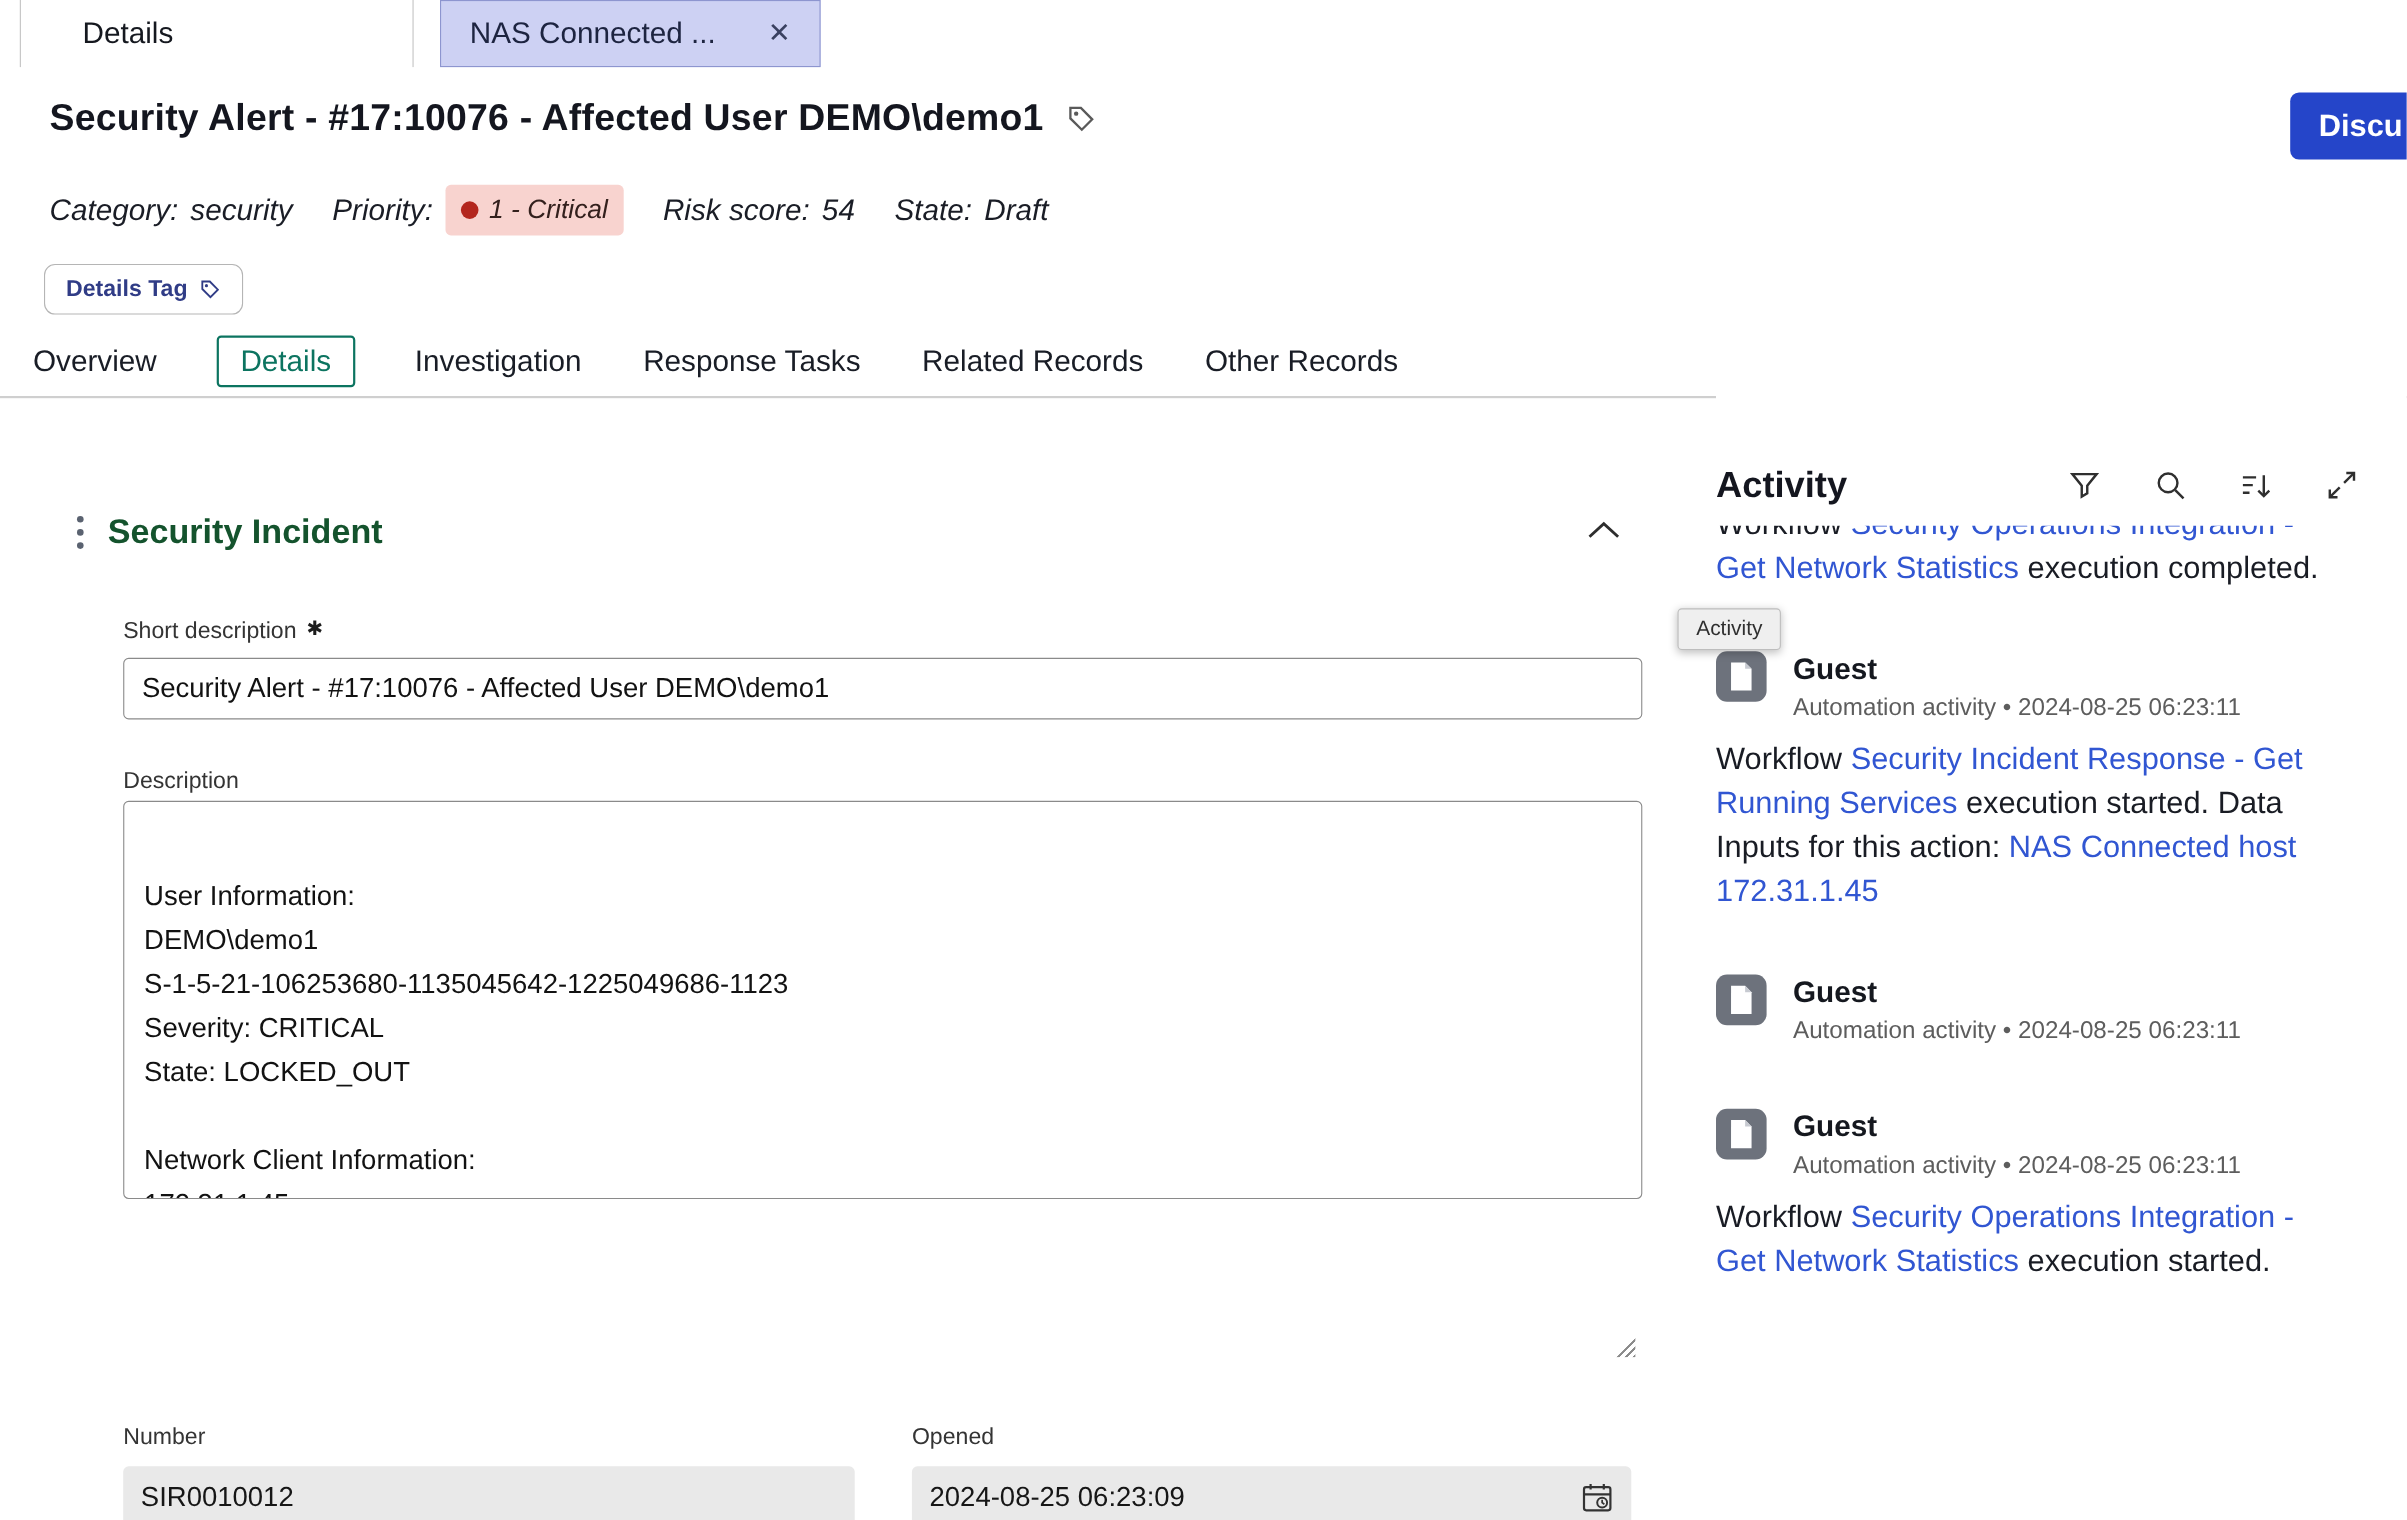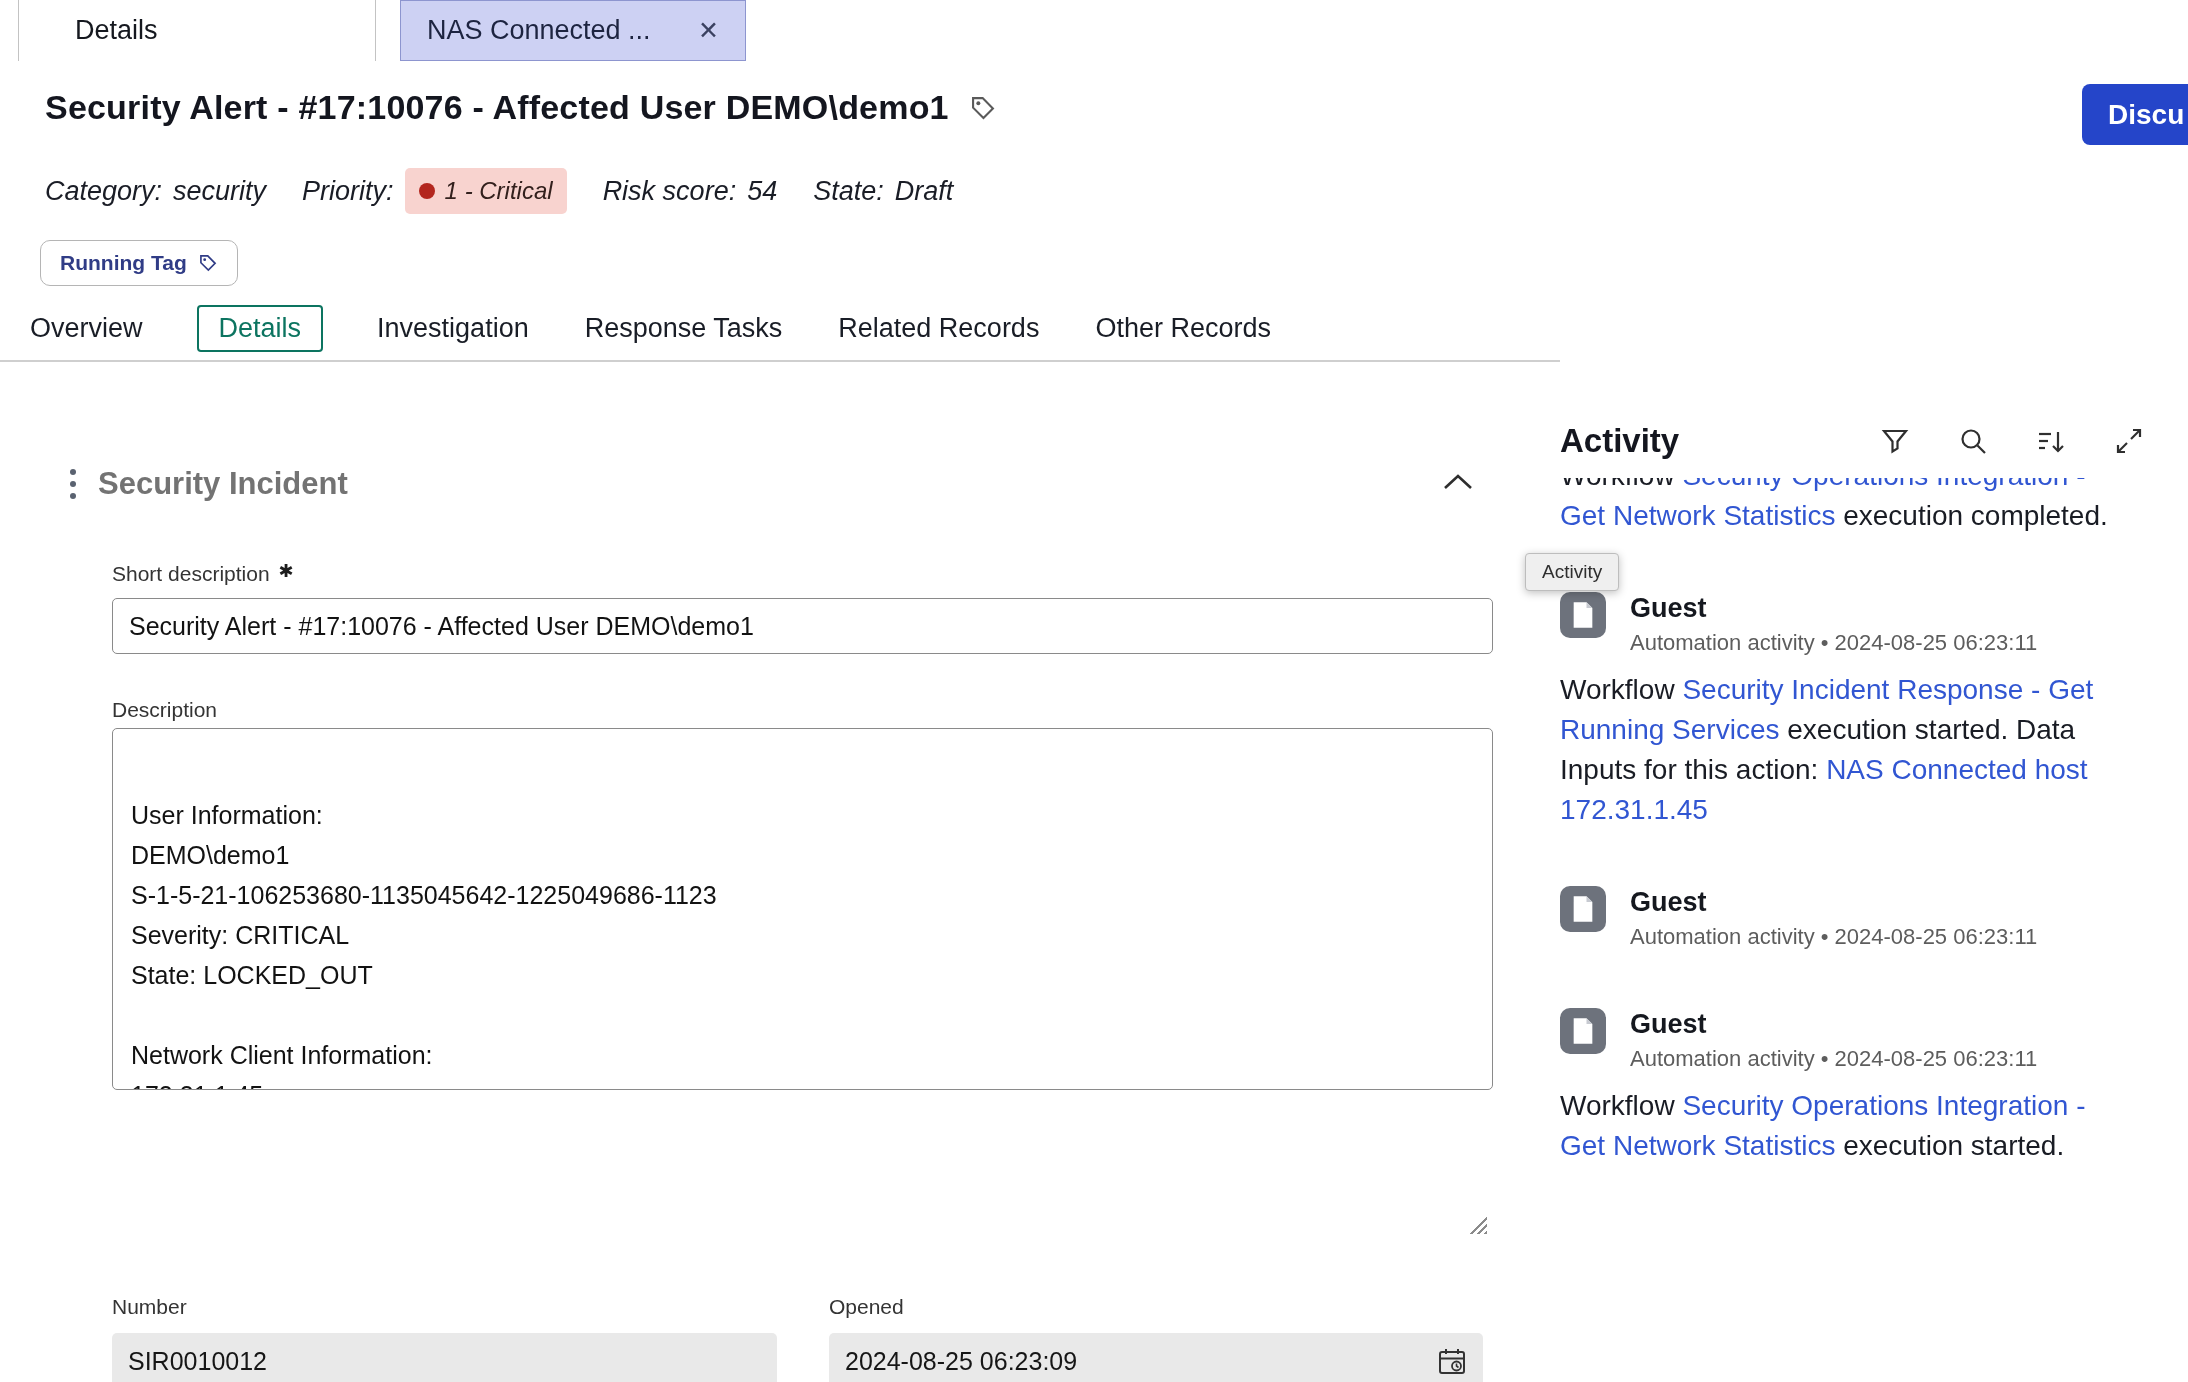--- a/index.html
+++ b/index.html
@@ -51,21 +51,21 @@
   .record-tab { padding: 7px 2px; }
   .record-tab.active {
     color: var(--active-green, #0c7460); border: 2.5px solid var(--active-green, #0c7460);
     border-radius: 4px; padding: 6px 20px; font-weight: 500; background: #fff;
   }
   .tabs-divider { position: absolute; left: 0; right: 0; top: 360px; height: 1.5px; background: #cfcfcf; }
 
   
   .section-header { position: absolute; left: 66px; top: 464px; display: flex; align-items: center; gap: 18px; }
   .kebab-icon svg { display: block; }
-  .section-title { font-size: 31px; font-weight: 700; color: #737373; }
+  .section-title { font-size: 31px; font-weight: 700; color: #14532d; }
   .collapse-chevron { position: absolute; left: 1442px; top: 472px; }
 
   .field-label { position: absolute; font-size: 21px; color: #343434; display: flex; gap: 9px; align-items: flex-start; }
   .required-mark { font-size: 18px; color: #1c1c1c; margin-top: -2px; }
 
   .text-input {
     position: absolute; left: 112px; width: 1381px; height: 56px;
     border: 1.5px solid #8a8a8a; border-radius: 5px; background: #fff;
     font-family: inherit; font-size: 25px; color: #121212; padding: 0 16px;
   }
@@ -151,21 +151,21 @@
     <span>Risk score:</span>
     <span>54</span>
   </div>
   <div class="meta-item">
     <span>State:</span>
     <span>Draft</span>
   </div>
 </div>
 
 <div class="tag-pill">
-  <span>Running Tag</span>
+  <span>Details Tag</span>
   <span class="pill-tag-icon">
     <svg width="20" height="20" viewBox="0 0 24 24">
         <path d="M3.5 3.5h8.2l8.8 8.9-8.1 8.1-8.9-8.8V3.5z" fill="none" stroke="#303c86" stroke-width="2"></path>
         <circle cx="8" cy="8" r="1.7" fill="#303c86"></circle>
       </svg>
   </span>
 </div>
 
 <div class="record-tabs">
   <span class="record-tab">Overview</span>

